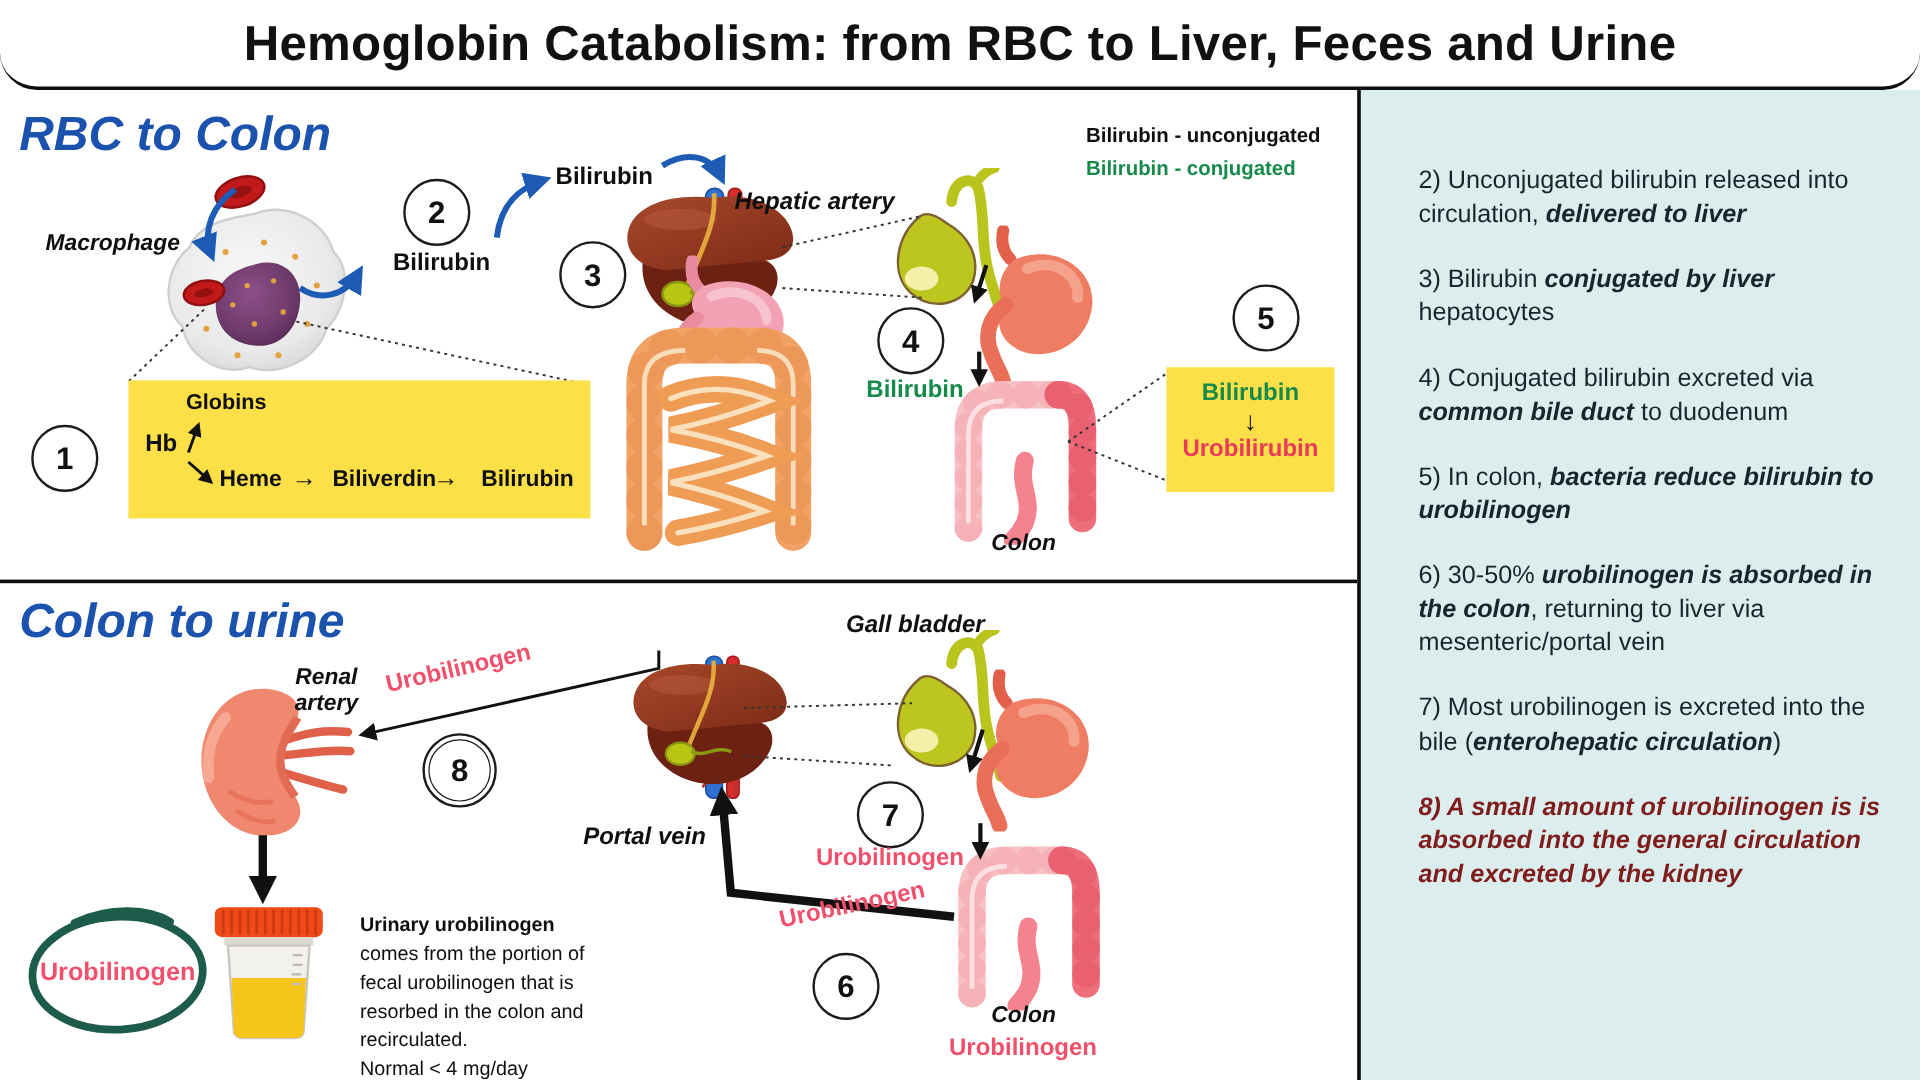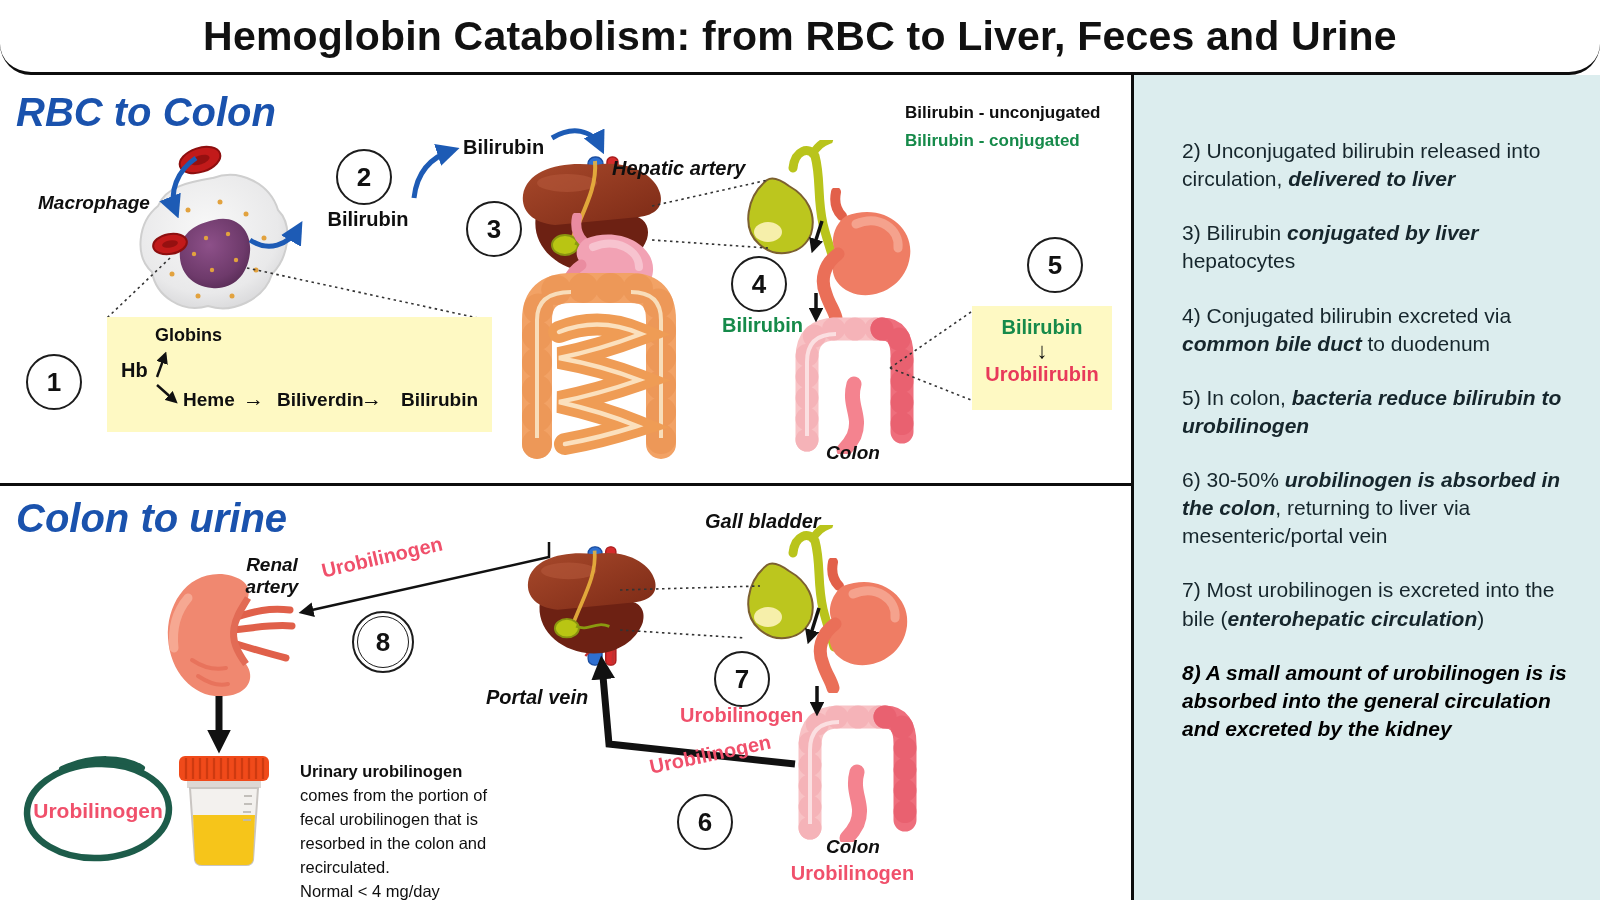--- a/index.html
+++ b/index.html
@@ -11,32 +11,32 @@
   
   .title-bar {position:absolute; top:0; left:0; width:1600px; height:72px;
               border-bottom:3px solid #0d0d0d; display:flex; align-items:center; justify-content:center;
               font-size:41px; font-weight:bold; letter-spacing:0.2px; background:#fff;border-radius:31px;}
   .divider {position:absolute; left:0; top:483px; width:1131px; height:3px; background:#0d0d0d;}
   .sidebar {position:absolute; left:1131px; top:75px; width:469px; height:825px;
             background:#dcedee; border-left:3px solid #0d0d0d; box-sizing:border-box;
             padding:62px 26px 0 48px; font-size:21px; line-height:1.34; color:#16262c;}
   .note-item {margin-bottom:26px;}
   .bi {font-weight:bold; font-style:italic;}
-  .note-item.blue {color:#000000; font-weight:bold; font-style:italic;}
+  .note-item.blue {color:#7f1d1d; font-weight:bold; font-style:italic;}
 
   
   .h-section {color:#1a52ad; font-weight:bold; font-style:italic; font-size:40px;}
   .lbl {font-weight:bold; color:#0f0f0f;}
   .it  {font-style:italic;text-align:right;}
   .green {color:#168a4a;}
   .pink  {color:#f0506b;}
   .red   {color:#e83a5a;}
   .ctr {text-align:center;}
 
-  .pinkbox {position:absolute; background:#fef9c3;}
+  .pinkbox {position:absolute; background:#fde047;}
 
   .step-circle {position:absolute; width:52px; height:52px; border:2.5px solid #1c1c1c; border-radius:50%;
                 background:#fff; display:flex; align-items:center; justify-content:center;
                 font-size:26px; font-weight:bold; color:#111;}
   .step-circle.double {width:58px; height:58px;}
   .step-circle.double::after {content:""; position:absolute; inset:3px; border:1.6px solid #1c1c1c; border-radius:50%;}
 
   .rot-n13 {transform:rotate(-13deg); transform-origin:left center;}
   .rot-n12 {transform:rotate(-12deg); transform-origin:left center;}
 

